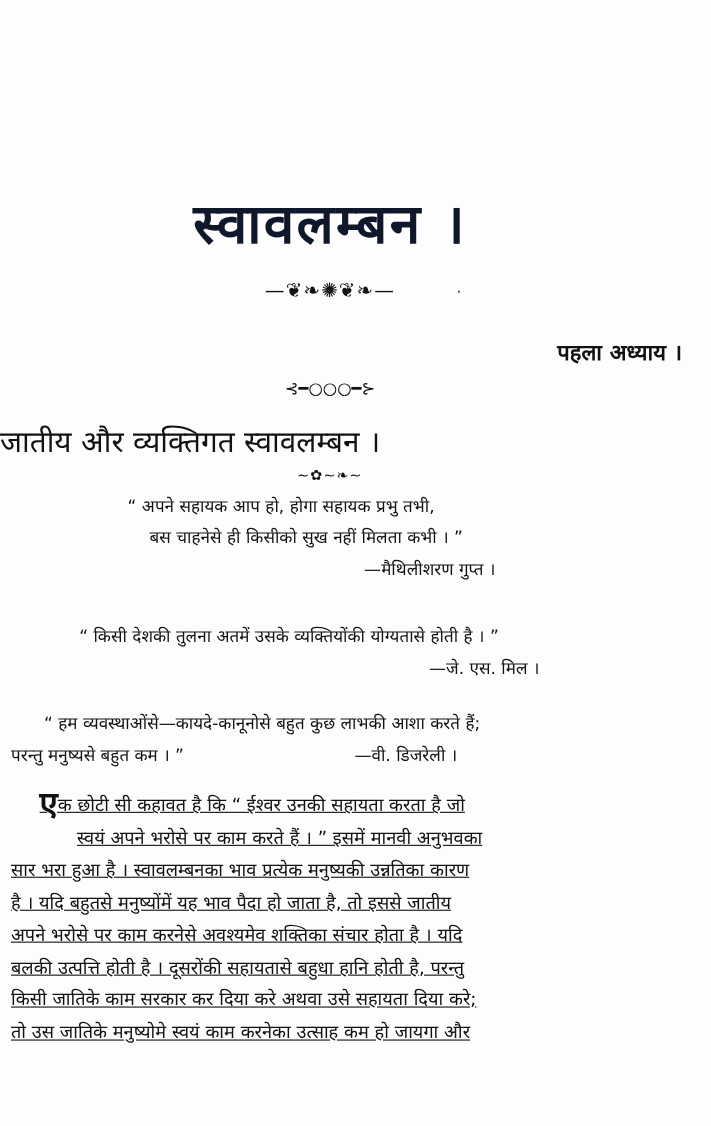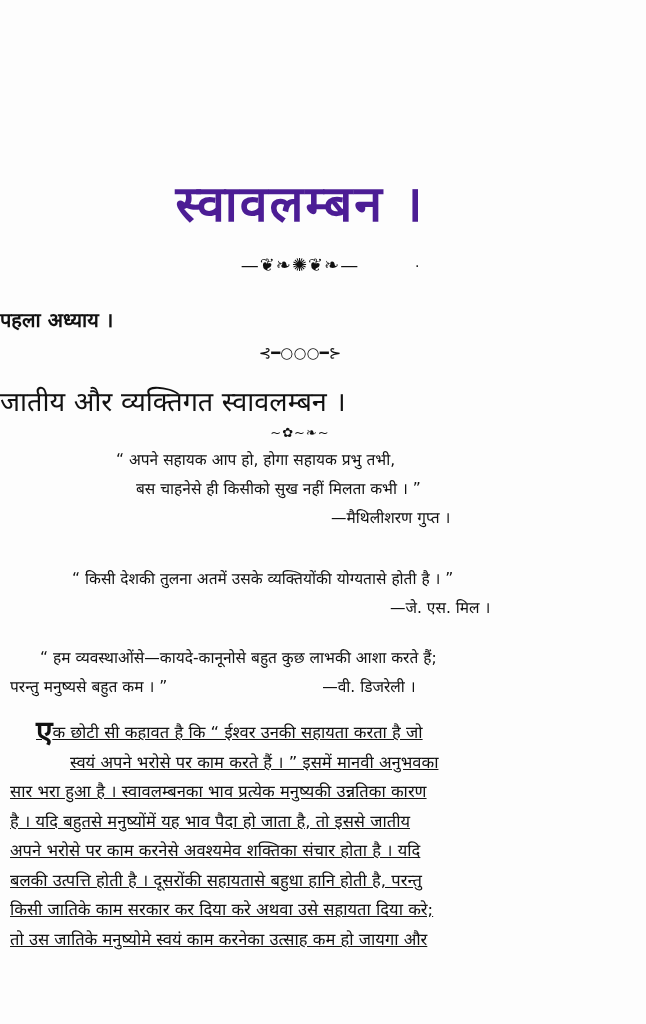--- a/index.html
+++ b/index.html
@@ -21,41 +21,41 @@
     }
     .title {
       position: absolute;
       top: 168px;
       left: 0;
       width: 600px;
       text-align: center;
       font-size: 50px;
       font-weight: bold;
       letter-spacing: 2px;
-      color: #4c1d95;
+      color: #0f172a;
     }
     .ornament {
       position: absolute;
       left: 0;
       width: 600px;
       text-align: center;
       color: #111;
       white-space: nowrap;
     }
     .orn1 { top: 254px; font-size: 18px; letter-spacing: 1px; }
     .orn2 { top: 344px; font-size: 15px; }
     .orn3 { top: 425px; font-size: 13px; letter-spacing: 1px; }
     .dot { position: absolute; top: 258px; left: 415px; font-size: 14px; }
 
     .chapter {
       position: absolute;
       top: 306px;
       left: 0;
       width: 620px;
-      text-align: left;
+      text-align: right;
       font-size: 20px;
       font-weight: bold;
     }
     .subtitle {
       position: absolute;
       top: 382px;
       left: 0;
       width: 620px;
       text-align: left;
       font-size: 27px;

